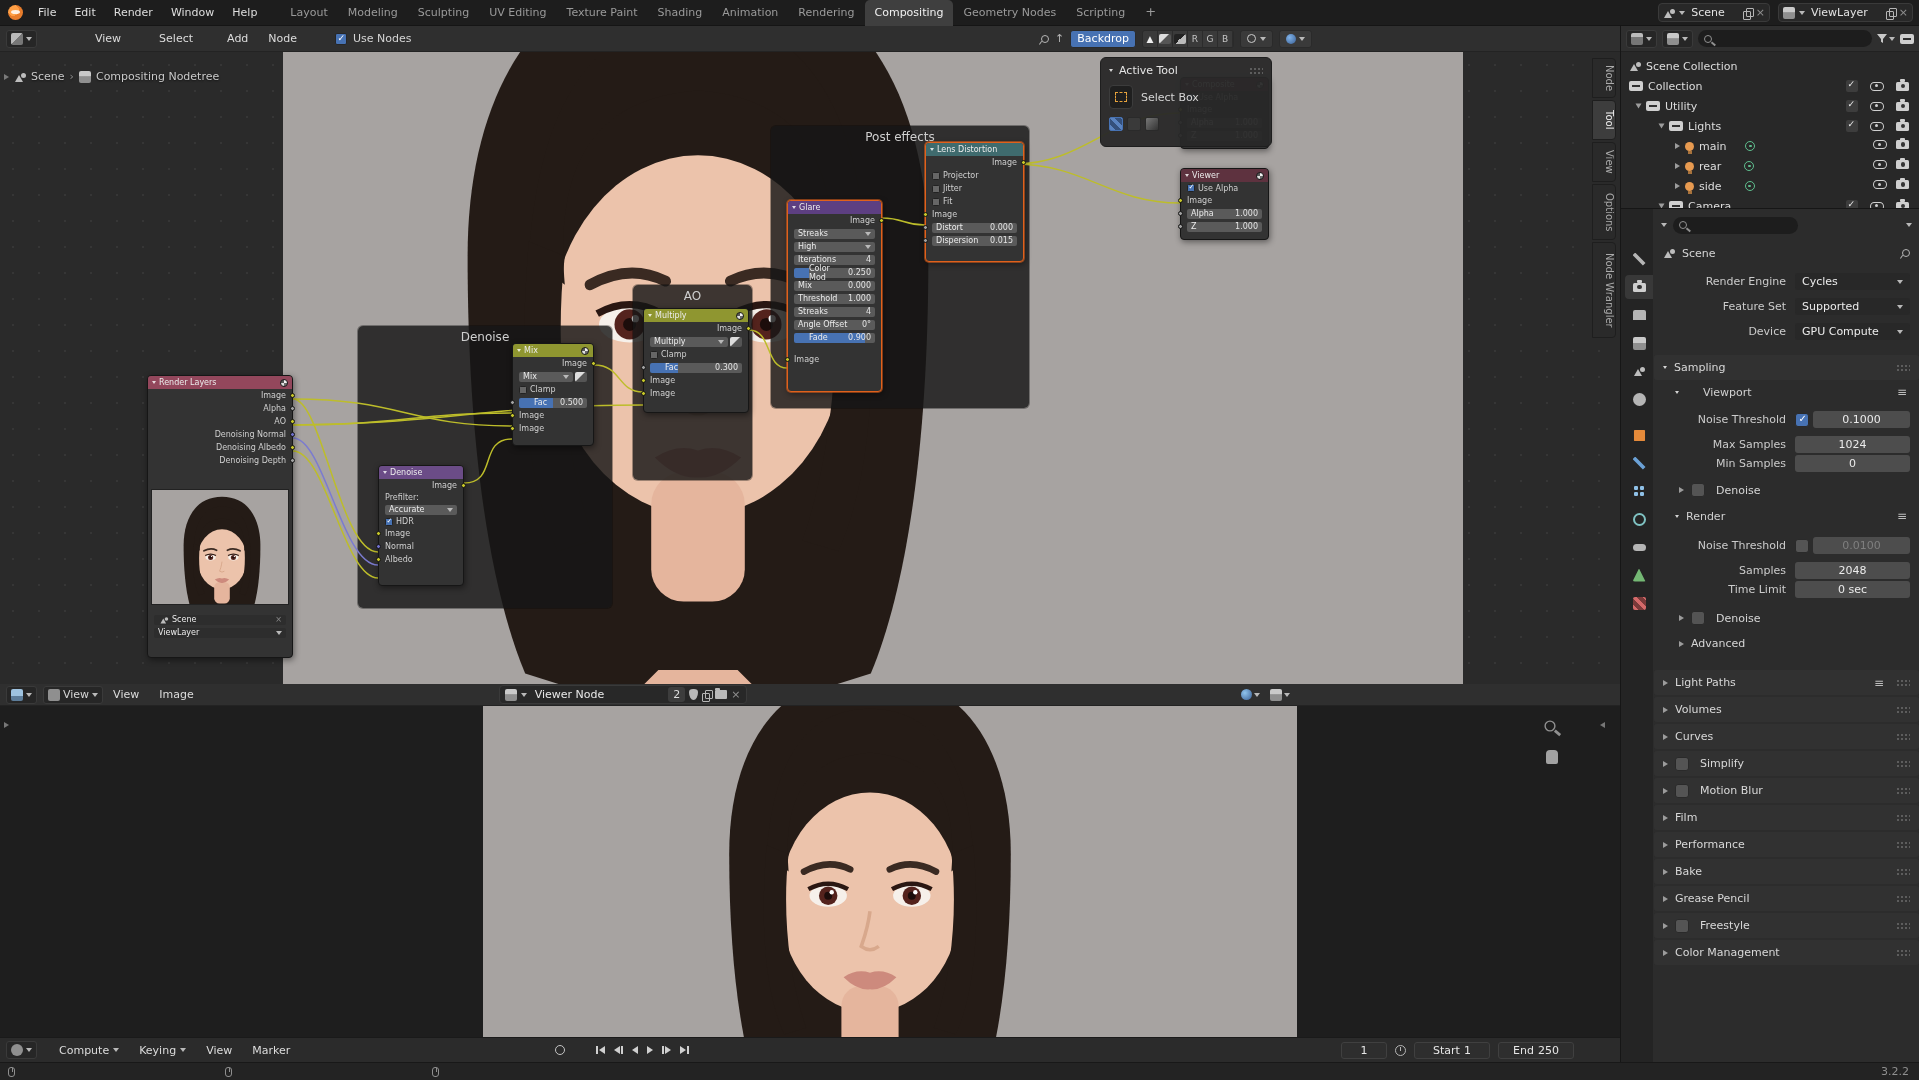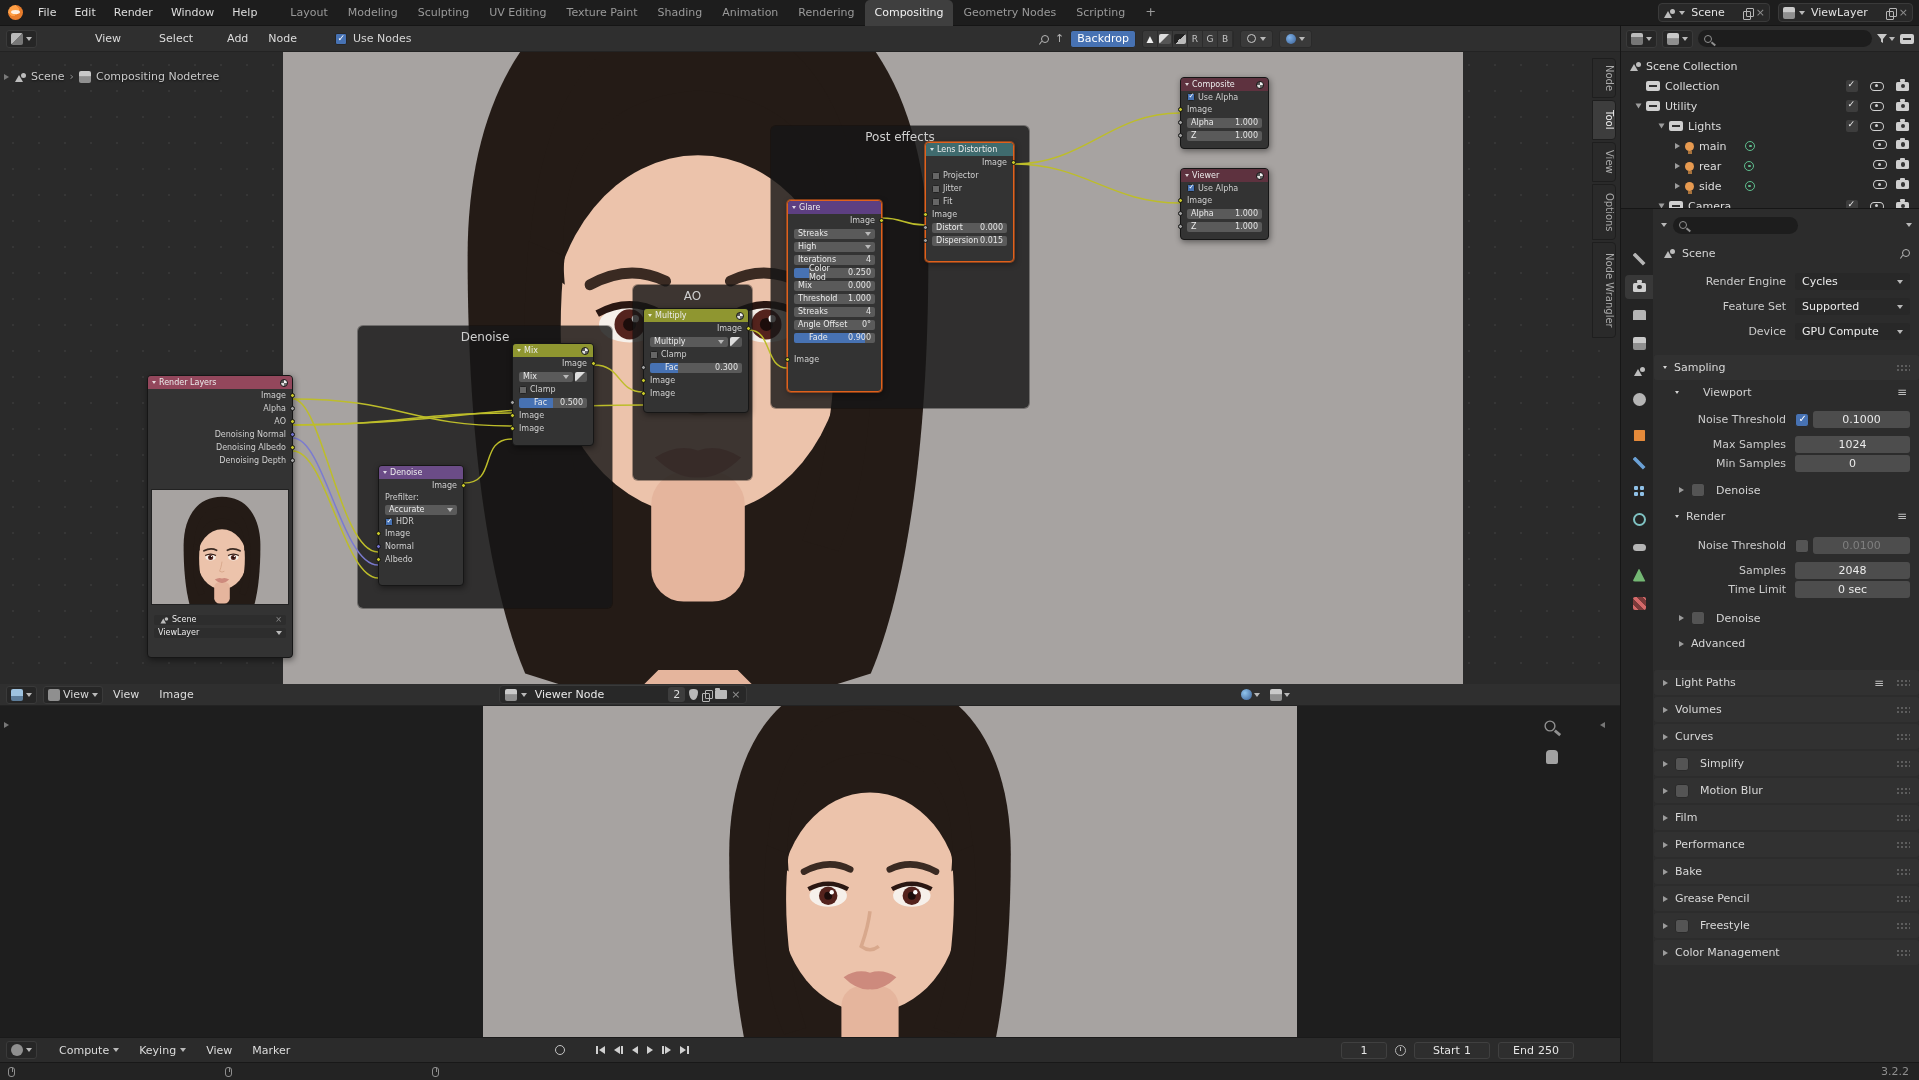--- a/index.html
+++ b/index.html
@@ -502,21 +502,21 @@
           <span>Fade</span>
           <span class="v">0.900</span>
         </div>
       </div>
     <div class="prow" style="margin-top:9px">
         <span class="sock l s-img"></span>
         <span>Image</span>
       </div>
   </div>
 
-  <div class="node sel" style="left:925px;top:90px;width:89px;height:120px;">
+  <div class="node sel" style="left:925px;top:90px;width:99px;height:120px;">
     <div class="nhead" style="background:#3f6b6e">
         <span class="tri"></span>
         <span>Lens Distortion</span>
       </div>
     <div class="prow out">
         <span>Image</span>
         <span class="sock r s-img"></span>
       </div>
     <div class="prow">
         <span class="ncb"></span>
@@ -612,20 +612,38 @@
 
   <div class="crumb">
     <span class="dis" style="opacity:.7"></span>
     <span class="mini-ic sc"></span>
     <span>Scene</span>
     <span style="opacity:.6">›</span>
     <span class="mini-ic vl"></span>
     <span>Compositing Nodetree</span>
   </div>
 
+  <div class="tool-panel">
+    <div style="display:flex;align-items:center;">
+      <span class="tri"></span>
+      <span style="margin-left:6px;color:#e4e4e4">Active Tool</span>
+      <span class="grip"></span>
+    </div>
+    <div style="display:flex;align-items:center;gap:8px;margin-top:8px;">
+      <span style="width:24px;height:24px;background:#1f1f1f;border:1px solid #3c3c3c;border-radius:4px;display:flex;align-items:center;justify-content:center">
+          <span style="width:12px;height:10px;border:1px dashed #e8a33c;display:inline-block"></span>
+        </span>
+      <span>Select Box</span>
+    </div>
+    <div style="display:flex;gap:4px;margin-top:8px;">
+      <span style="width:14px;height:14px;border:1px solid #4772b3;border-radius:2px;background:repeating-linear-gradient(45deg,#5a83c0 0 4px,#34507c 4px 8px)"></span>
+      <span style="width:14px;height:14px;background:#3a3a3a;border:1px solid #2a2a2a;border-radius:2px"></span>
+      <span style="width:14px;height:14px;background:linear-gradient(135deg,#777,#333);border:1px solid #2a2a2a;border-radius:2px"></span>
+    </div>
+  </div>
 
   <div class="vtab" style="top:6px;height:40px;"><span>Node</span></div>
   <div class="vtab active" style="top:48px;height:40px;"><span>Tool</span></div>
   <div class="vtab" style="top:90px;height:40px;"><span>View</span></div>
   <div class="vtab" style="top:132px;height:56px;"><span>Options</span></div>
   <div class="vtab" style="top:190px;height:96px;"><span>Node Wrangler</span></div>
 </div>
 
 <div id="outliner">
   <div class="hdr">
@@ -644,21 +662,21 @@
         <span style="width:10px;height:9px;background:#c9c9c9;clip-path:polygon(0 0,100% 0,60% 55%,60% 100%,40% 85%,40% 55%)"></span>
         <span class="chev"></span>
       </span>
     <span class="i-coll"></span>
   </div>
   <div style="position:relative;height:156px;">
     <div class="o-row" style="left:8px;top:4px;">
         <span class="mini-ic sc"></span>
         <span>Scene Collection</span>
       </div>
-    <div class="o-row" style="left:25px;top:24px;justify-content:space-between;">
+    <div class="o-row" style="left:8px;top:24px;justify-content:space-between;">
         <span class="i-coll"></span>
         <span>Collection</span>
       </div>
     <div class="o-right" style="right:10px;top:28px;gap:12px">
         <span class="o-cb"></span>
         <span class="i-eye"></span>
         <span class="i-cam"></span>
       </div>
     <div class="o-row" style="left:15px;top:44px;">
         <span class="dis open"></span>

